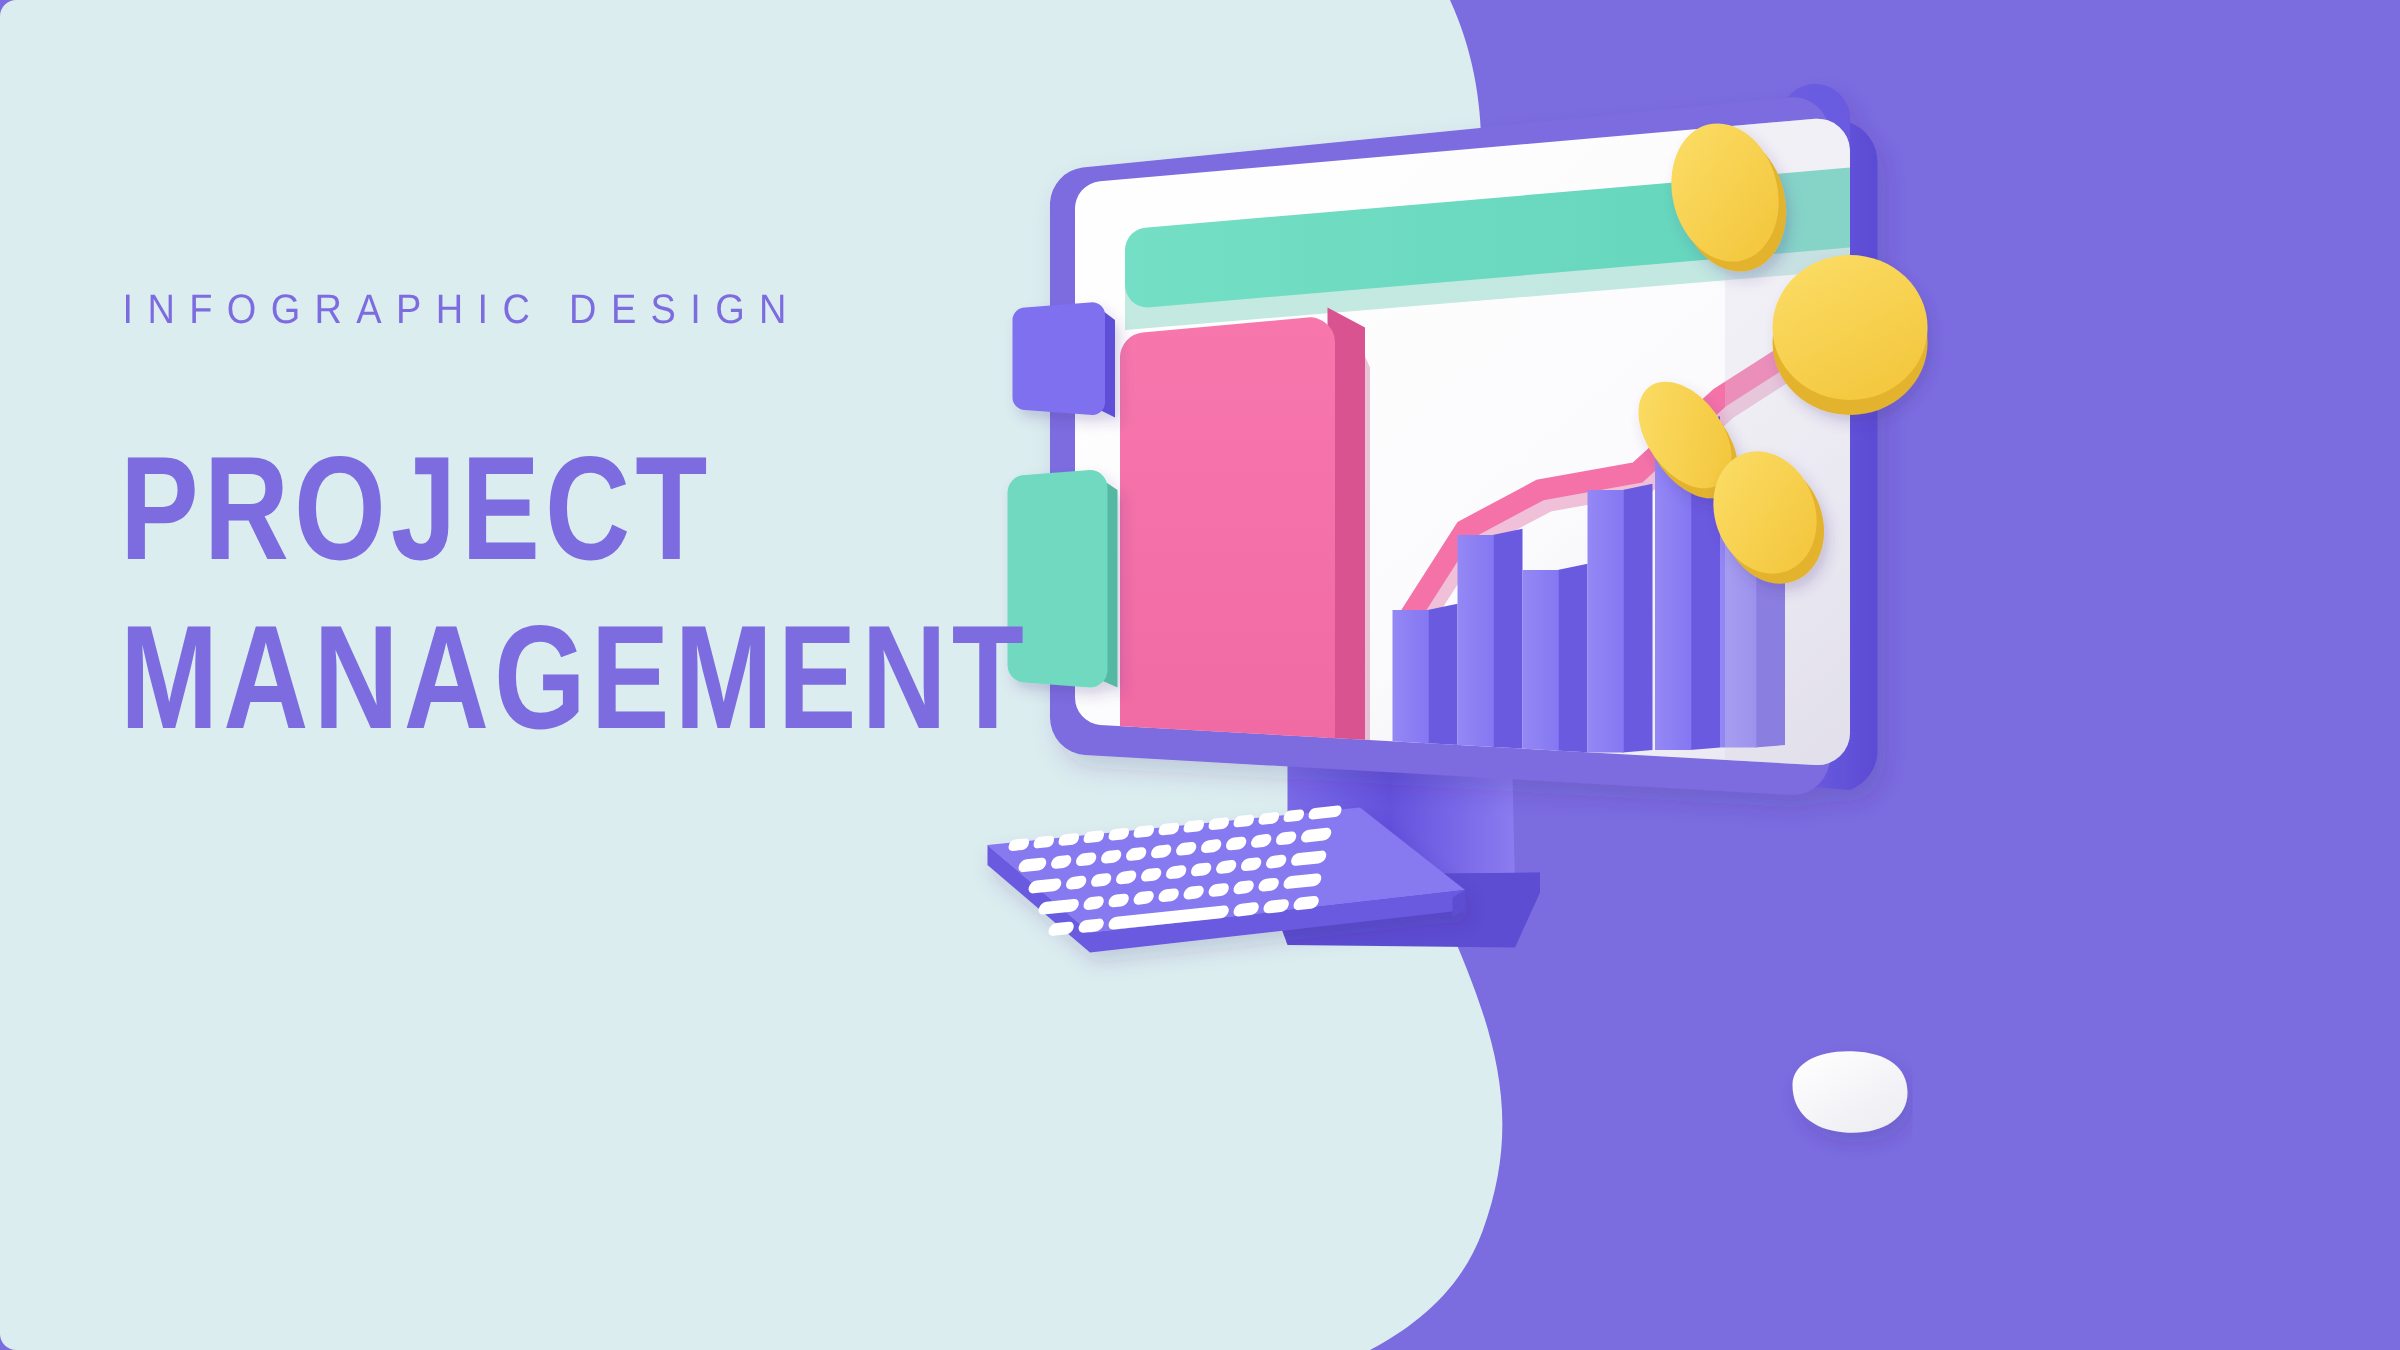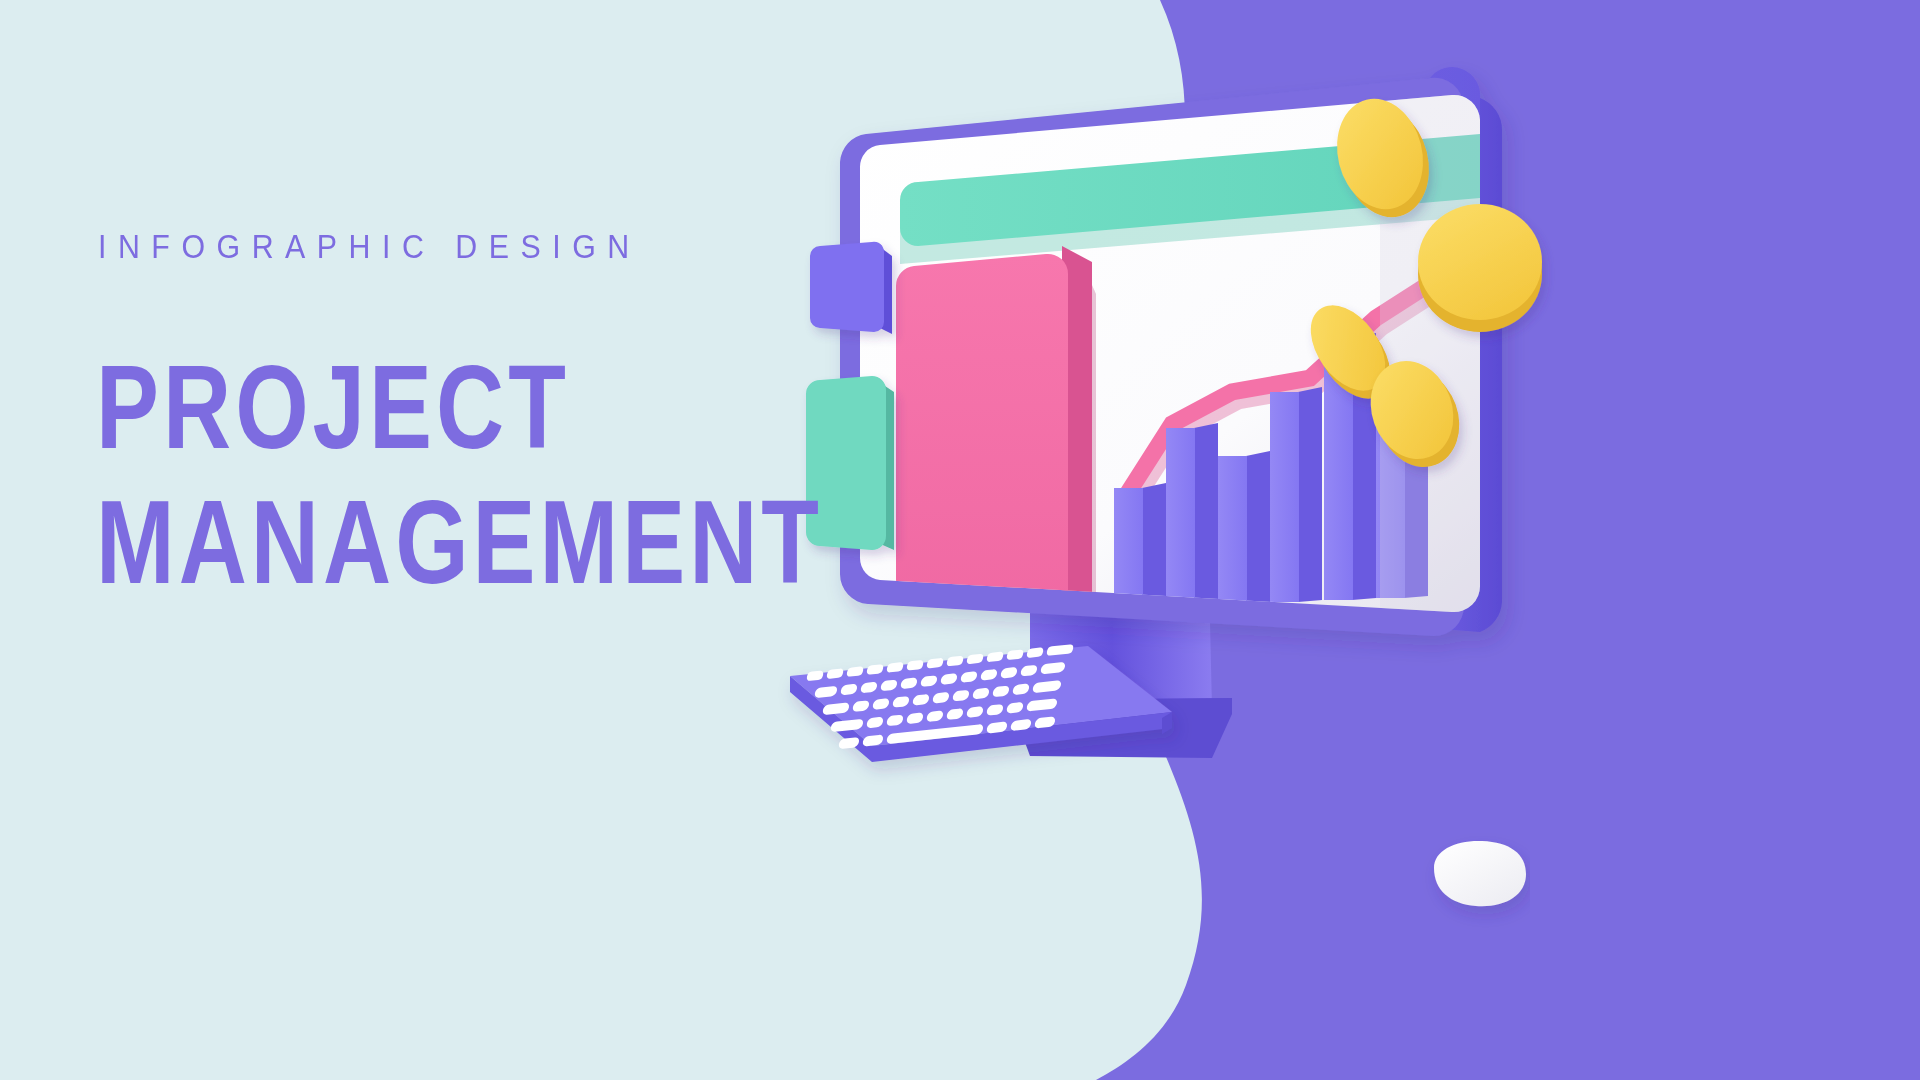--- a/index.html
+++ b/index.html
@@ -1,21 +1,21 @@
 <!DOCTYPE html>
 <html><head>
 <meta charset="utf-8">
 <style>
   html,body{margin:0;padding:0;}
   body{
     width:1920px;height:1080px;overflow:hidden;
     font-family:"Liberation Sans",sans-serif;
     background:#7b6ce0;position:relative;
   }
-  .stage{position:absolute;inset:0;overflow:hidden;}
+  .stage{position:absolute;inset:0;overflow:hidden;border-radius:13px;}
 
   
   .bg-purple{position:absolute;inset:0;background:#7b6ce0;}
   .bg-mint{position:absolute;left:0;top:0;width:1480px;height:1080px;}
 
   
   .text-col{position:absolute;left:96px;top:230px;width:760px;z-index:40;}
   .eyebrow{
     font-size:33px;font-weight:400;letter-spacing:12.5px;
     color:#7d6ce0;line-height:1;margin:0 0 86px 2px;

